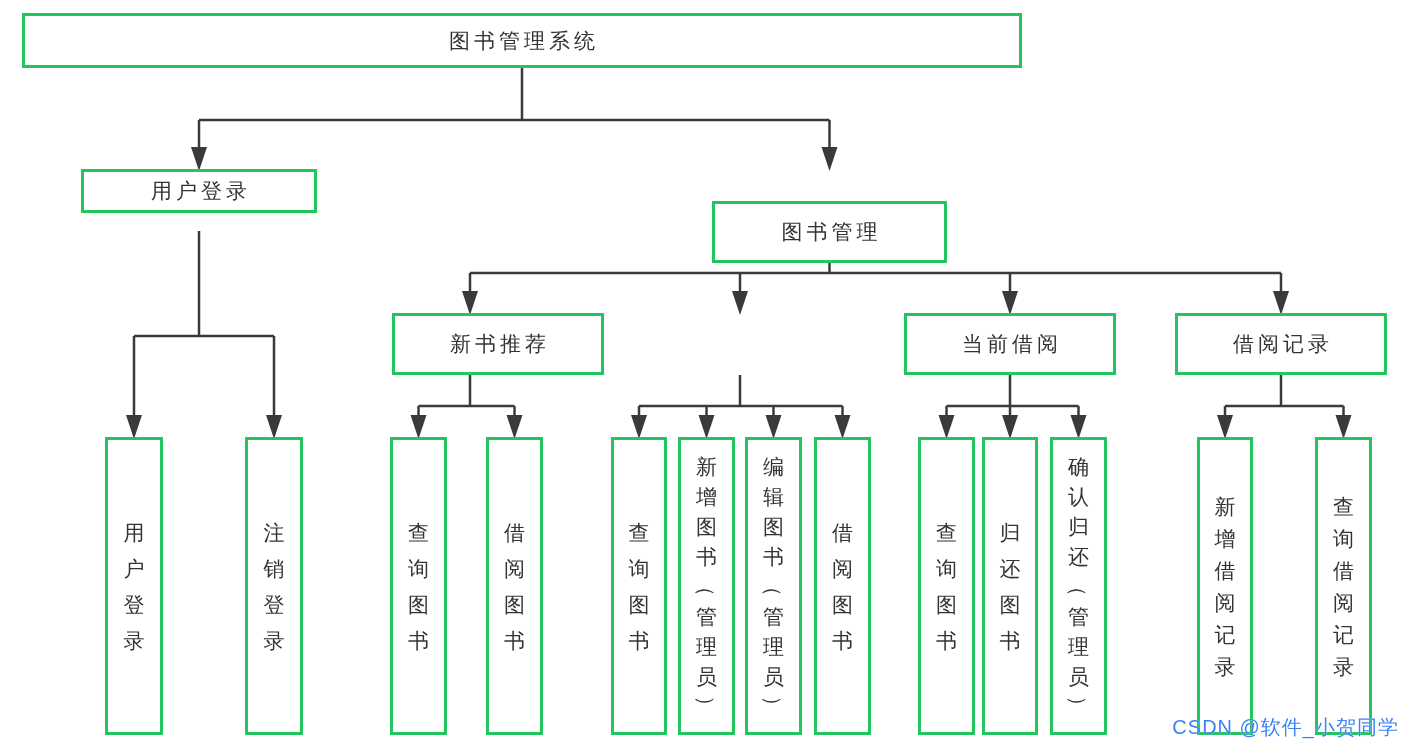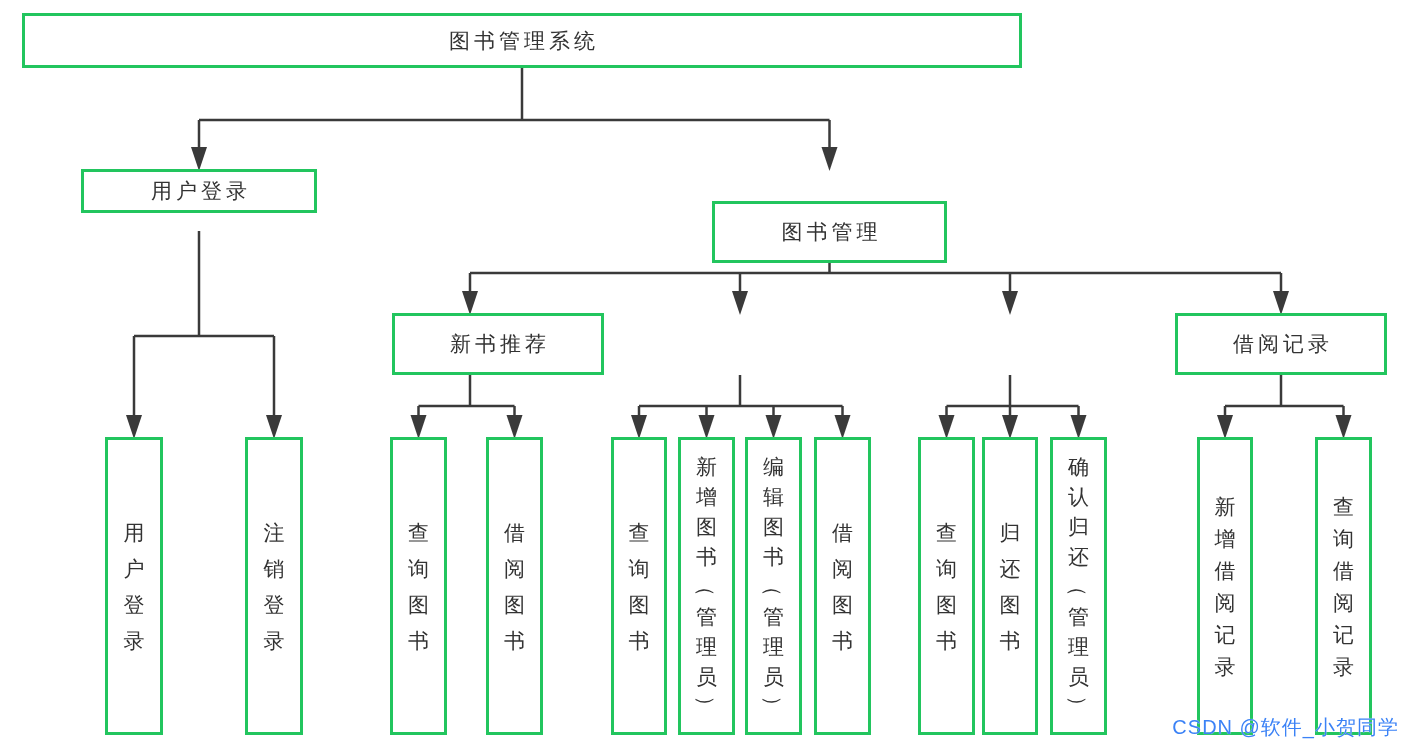--- a/index.html
+++ b/index.html
@@ -127,20 +127,23 @@
     </div>
     <div class="node" style="left: 81px; top: 169px; width: 236px; height: 44px;">
       <div class="h-label">用户登录</div>
     </div>
     <div class="node" style="left: 712px; top: 169px; width: 235px; height: 62px; margin-top: 32px;">
       <div class="h-label">图书管理</div>
     </div>
     <div class="node" style="left: 364px; top: 313px; width: 212px; height: 62px; margin-left: 28px;">
       <div class="h-label">新书推荐</div>
     </div>
+    <div class="node" style="left: 904px; top: 313px; width: 212px; height: 62px;">
+      <div class="h-label">当前借阅</div>
+    </div>
     <div class="node" style="left: 1175px; top: 313px; width: 212px; height: 62px; text-align: center;">
       <div class="h-label">借阅记录</div>
     </div>
     <div class="node" style="left: 105px; top: 437px; width: 58px; height: 298px;">
       <div class="v-label">
         <span class="v-char" style="height: 36px;">用</span>
         <span class="v-char" style="height: 36px;">户</span>
         <span class="v-char" style="height: 36px;">登</span>
         <span class="v-char" style="height: 36px;">录</span>
       </div>

